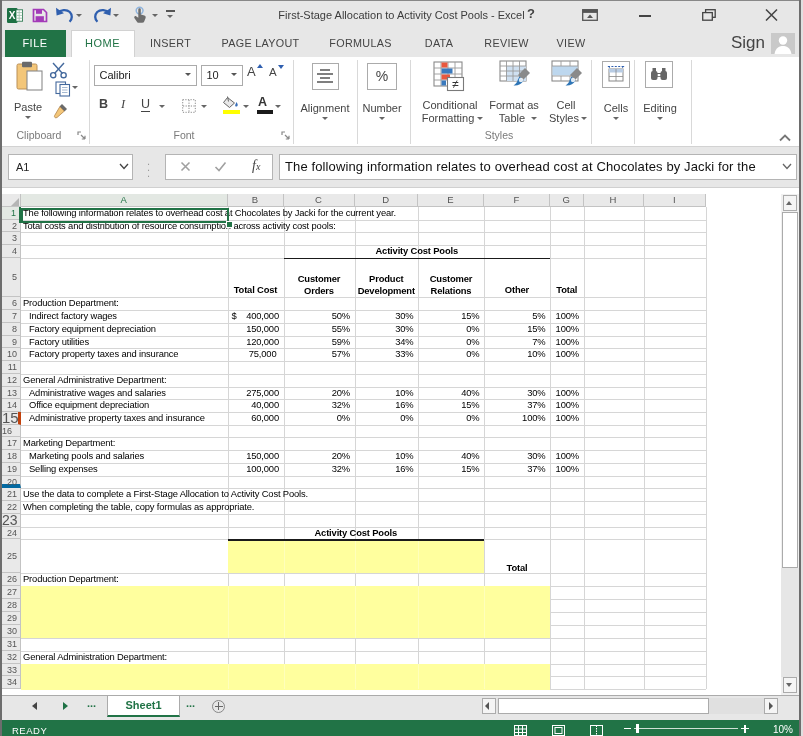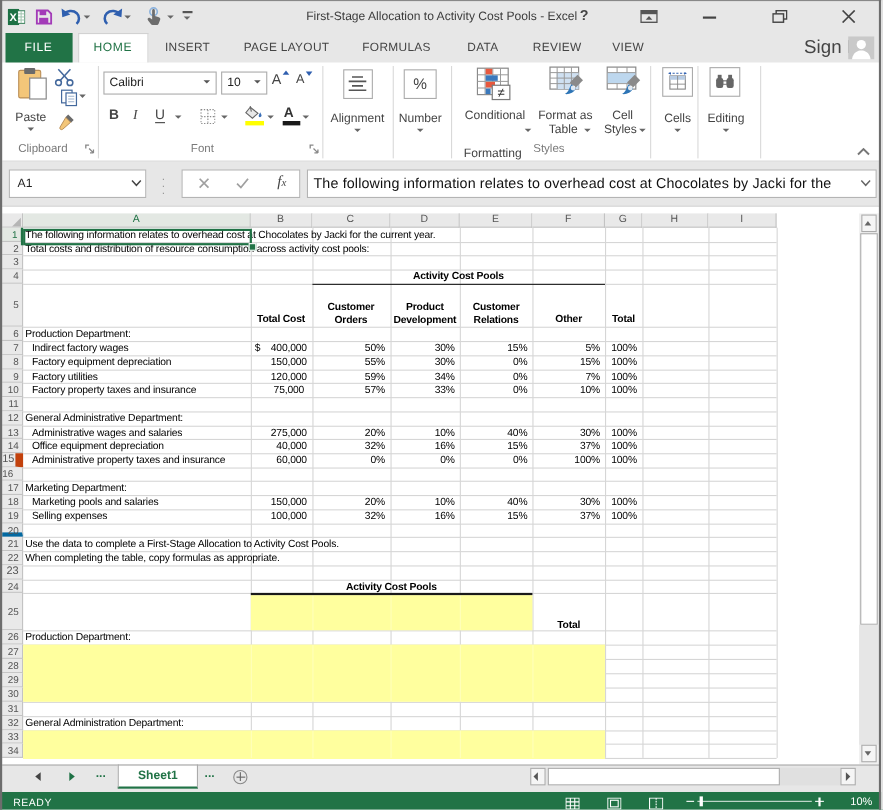--- a/index.html
+++ b/index.html
@@ -180,21 +180,21 @@
       <line x1="22" y1="1" x2="22" y2="25"></line>
 </g>
 <rect x="8.5" y="1.5" width="6" height="5" fill="#e8583e"></rect>
 <rect x="8.5" y="7.5" width="11" height="5" fill="#3a79bd"></rect>
 <rect x="8.5" y="13.5" width="8.5" height="5" fill="#e8583e"></rect>
 <rect x="8.5" y="19.5" width="4.5" height="5" fill="#3a79bd"></rect>
 <rect x="14.5" y="16.5" width="16" height="13" fill="#fff" stroke="#7a7a7a" stroke-width="1.1"></rect>
 <text x="22.5" y="27" font-size="12" fill="#333" text-anchor="middle" font-family="Liberation Sans">≠</text>
 </svg>
 <div class="rlabel" style="left:414px;top:99px;width:72px;">Conditional</div>
-<div class="rlabel" style="left:412px;top:112px;width:72px;margin-top:22px;">Formatting</div>
+<div class="rlabel" style="left:412px;top:112px;width:72px;">Formatting</div>
 <div class="caret" style="left:477px;top:117px"></div>
 <svg class="ab" style="left:499px;top:60px" width="33" height="31" viewBox="0 0 33 31">
 <rect x="1" y="1" width="26" height="20" fill="#fff" stroke="#8a8a8a" stroke-width="1.1"></rect>
 <rect x="7" y="6" width="20" height="15" fill="#cfe0f1"></rect>
 <g stroke="#9a9a9a" stroke-width="0.9">
       <line x1="1" y1="6" x2="27" y2="6"></line>
       <line x1="1" y1="11" x2="27" y2="11"></line>
       <line x1="1" y1="16" x2="27" y2="16"></line>
       <line x1="7.5" y1="1" x2="7.5" y2="21"></line>
       <line x1="14" y1="1" x2="14" y2="21"></line>
@@ -297,29 +297,29 @@
 <div class="ab" style="left:2px;top:257.91999999999996px;width:19px;height:39.5px;background:#e9e9e9;border-right:1px solid #c3c3c3;border-bottom:1px solid #c3c3c3;box-sizing:border-box;text-align:right;padding-right:3px;font-size:9px;color:#555;line-height:39.5px;">5</div>
 <div class="ab" style="left:2px;top:297.41999999999996px;width:19px;height:12.730000000000018px;background:#e9e9e9;border-right:1px solid #c3c3c3;border-bottom:1px solid #c3c3c3;box-sizing:border-box;text-align:right;padding-right:3px;font-size:9px;color:#555;line-height:12.730000000000018px;">6</div>
 <div class="ab" style="left:2px;top:310.15px;width:19px;height:12.730000000000018px;background:#e9e9e9;border-right:1px solid #c3c3c3;border-bottom:1px solid #c3c3c3;box-sizing:border-box;text-align:right;padding-right:3px;font-size:9px;color:#555;line-height:12.730000000000018px;">7</div>
 <div class="ab" style="left:2px;top:322.88px;width:19px;height:12.730000000000018px;background:#e9e9e9;border-right:1px solid #c3c3c3;border-bottom:1px solid #c3c3c3;box-sizing:border-box;text-align:right;padding-right:3px;font-size:9px;color:#555;line-height:12.730000000000018px;">8</div>
 <div class="ab" style="left:2px;top:335.61px;width:19px;height:12.730000000000018px;background:#e9e9e9;border-right:1px solid #c3c3c3;border-bottom:1px solid #c3c3c3;box-sizing:border-box;text-align:right;padding-right:3px;font-size:9px;color:#555;line-height:12.730000000000018px;">9</div>
 <div class="ab" style="left:2px;top:348.34000000000003px;width:19px;height:12.730000000000018px;background:#e9e9e9;border-right:1px solid #c3c3c3;border-bottom:1px solid #c3c3c3;box-sizing:border-box;text-align:right;padding-right:3px;font-size:9px;color:#555;line-height:12.730000000000018px;">10</div>
 <div class="ab" style="left:2px;top:361.07000000000005px;width:19px;height:12.730000000000018px;background:#e9e9e9;border-right:1px solid #c3c3c3;border-bottom:1px solid #c3c3c3;box-sizing:border-box;text-align:right;padding-right:3px;font-size:9px;color:#555;line-height:12.730000000000018px;">11</div>
 <div class="ab" style="left:2px;top:373.80000000000007px;width:19px;height:12.730000000000018px;background:#e9e9e9;border-right:1px solid #c3c3c3;border-bottom:1px solid #c3c3c3;box-sizing:border-box;text-align:right;padding-right:3px;font-size:9px;color:#555;line-height:12.730000000000018px;">12</div>
 <div class="ab" style="left:2px;top:386.5300000000001px;width:19px;height:12.730000000000018px;background:#e9e9e9;border-right:1px solid #c3c3c3;border-bottom:1px solid #c3c3c3;box-sizing:border-box;text-align:right;padding-right:3px;font-size:9px;color:#555;line-height:12.730000000000018px;">13</div>
 <div class="ab" style="left:2px;top:399.2600000000001px;width:19px;height:12.730000000000018px;background:#e9e9e9;border-right:1px solid #c3c3c3;border-bottom:1px solid #c3c3c3;box-sizing:border-box;text-align:right;padding-right:3px;font-size:9px;color:#555;line-height:12.730000000000018px;">14</div>
-<div class="ab" style="left:2px;top:411.9900000000001px;width:19px;height:12.730000000000018px;background:#e9e9e9;border-right:7px solid #c2410c;border-bottom:1px solid #c3c3c3;box-sizing:border-box;text-align:right;padding-right:3px;font-size:10px;color:#555;line-height:12.730000000000018px;">15</div>
+<div class="ab" style="left:2px;top:411.9900000000001px;width:19px;height:12.730000000000018px;background:#e9e9e9;border-right:3px solid #c2410c;border-bottom:1px solid #c3c3c3;box-sizing:border-box;text-align:right;padding-right:3px;font-size:15px;color:#555;line-height:12.730000000000018px;">15</div>
 <div class="ab" style="left:2px;top:424.72000000000014px;width:19px;height:12.730000000000018px;background:#e9e9e9;border-right:1px solid #c3c3c3;border-bottom:1px solid #c3c3c3;box-sizing:border-box;padding-right:3px;font-size:9px;color:#555;line-height:12.730000000000018px;">16</div>
 <div class="ab" style="left:2px;top:437.45000000000016px;width:19px;height:12.730000000000018px;background:#e9e9e9;border-right:1px solid #c3c3c3;border-bottom:1px solid #c3c3c3;box-sizing:border-box;text-align:right;padding-right:3px;font-size:9px;color:#555;line-height:12.730000000000018px;">17</div>
 <div class="ab" style="left:2px;top:450.1800000000002px;width:19px;height:12.730000000000018px;background:#e9e9e9;border-right:1px solid #c3c3c3;border-bottom:1px solid #c3c3c3;box-sizing:border-box;text-align:right;padding-right:3px;font-size:9px;color:#555;line-height:12.730000000000018px;">18</div>
 <div class="ab" style="left:2px;top:462.9100000000002px;width:19px;height:12.730000000000018px;background:#e9e9e9;border-right:1px solid #c3c3c3;border-bottom:1px solid #c3c3c3;box-sizing:border-box;text-align:right;padding-right:3px;font-size:9px;color:#555;line-height:12.730000000000018px;">19</div>
 <div class="ab" style="left:2px;top:475.6400000000002px;width:19px;height:12.730000000000018px;background:#e9e9e9;border-right:1px solid #c3c3c3;border-bottom:4px solid #0369a1;box-sizing:border-box;text-align:right;padding-right:3px;font-size:9px;color:#555;line-height:12.730000000000018px;">20</div>
 <div class="ab" style="left:2px;top:488.37000000000023px;width:19px;height:12.730000000000018px;background:#e9e9e9;border-right:1px solid #c3c3c3;border-bottom:1px solid #c3c3c3;box-sizing:border-box;text-align:right;padding-right:3px;font-size:9px;color:#555;line-height:12.730000000000018px;">21</div>
 <div class="ab" style="left:2px;top:501.10000000000025px;width:19px;height:12.730000000000018px;background:#e9e9e9;border-right:1px solid #c3c3c3;border-bottom:1px solid #c3c3c3;box-sizing:border-box;text-align:right;padding-right:3px;font-size:9px;color:#555;line-height:12.730000000000018px;">22</div>
-<div class="ab" style="left:2px;top:513.8300000000003px;width:19px;height:12.730000000000018px;background:#e9e9e9;border-right:1px solid #c3c3c3;border-bottom:1px solid #c3c3c3;box-sizing:border-box;text-align:right;padding-right:3px;font-size:10px;color:#555;line-height:12.730000000000018px;">23</div>
+<div class="ab" style="left:2px;top:513.8300000000003px;width:19px;height:12.730000000000018px;background:#e9e9e9;border-right:1px solid #c3c3c3;border-bottom:1px solid #c3c3c3;box-sizing:border-box;text-align:right;padding-right:3px;font-size:14px;color:#555;line-height:12.730000000000018px;">23</div>
 <div class="ab" style="left:2px;top:526.5600000000003px;width:19px;height:12.730000000000018px;background:#e9e9e9;border-right:1px solid #c3c3c3;border-bottom:1px solid #c3c3c3;box-sizing:border-box;text-align:right;padding-right:3px;font-size:9px;color:#555;line-height:12.730000000000018px;">24</div>
 <div class="ab" style="left:2px;top:539.2900000000003px;width:19px;height:34.0px;background:#e9e9e9;border-right:1px solid #c3c3c3;border-bottom:1px solid #c3c3c3;box-sizing:border-box;text-align:right;padding-right:3px;font-size:9px;color:#555;line-height:34.0px;">25</div>
 <div class="ab" style="left:2px;top:573.2900000000003px;width:19px;height:12.899999999999977px;background:#e9e9e9;border-right:1px solid #c3c3c3;border-bottom:1px solid #c3c3c3;box-sizing:border-box;text-align:right;padding-right:3px;font-size:9px;color:#555;line-height:12.899999999999977px;">26</div>
 <div class="ab" style="left:2px;top:586.1900000000003px;width:19px;height:12.899999999999977px;background:#e9e9e9;border-right:1px solid #c3c3c3;border-bottom:1px solid #c3c3c3;box-sizing:border-box;text-align:right;padding-right:3px;font-size:9px;color:#555;line-height:12.899999999999977px;">27</div>
 <div class="ab" style="left:2px;top:599.0900000000003px;width:19px;height:12.899999999999977px;background:#e9e9e9;border-right:1px solid #c3c3c3;border-bottom:1px solid #c3c3c3;box-sizing:border-box;text-align:right;padding-right:3px;font-size:9px;color:#555;line-height:12.899999999999977px;">28</div>
 <div class="ab" style="left:2px;top:611.9900000000002px;width:19px;height:12.899999999999977px;background:#e9e9e9;border-right:1px solid #c3c3c3;border-bottom:1px solid #c3c3c3;box-sizing:border-box;text-align:right;padding-right:3px;font-size:9px;color:#555;line-height:12.899999999999977px;">29</div>
 <div class="ab" style="left:2px;top:624.8900000000002px;width:19px;height:12.899999999999977px;background:#e9e9e9;border-right:1px solid #c3c3c3;border-bottom:1px solid #c3c3c3;box-sizing:border-box;text-align:right;padding-right:3px;font-size:9px;color:#555;line-height:12.899999999999977px;">30</div>
 <div class="ab" style="left:2px;top:637.7900000000002px;width:19px;height:12.899999999999977px;background:#e9e9e9;border-right:1px solid #c3c3c3;border-bottom:1px solid #c3c3c3;box-sizing:border-box;text-align:right;padding-right:3px;font-size:9px;color:#555;line-height:12.899999999999977px;">31</div>
 <div class="ab" style="left:2px;top:650.6900000000002px;width:19px;height:12.899999999999977px;background:#e9e9e9;border-right:1px solid #c3c3c3;border-bottom:1px solid #c3c3c3;box-sizing:border-box;text-align:right;padding-right:3px;font-size:9px;color:#555;line-height:12.899999999999977px;">32</div>
 <div class="ab" style="left:2px;top:663.5900000000001px;width:19px;height:12.899999999999977px;background:#e9e9e9;border-right:1px solid #c3c3c3;border-bottom:1px solid #c3c3c3;box-sizing:border-box;text-align:right;padding-right:3px;font-size:9px;color:#555;line-height:12.899999999999977px;">33</div>

